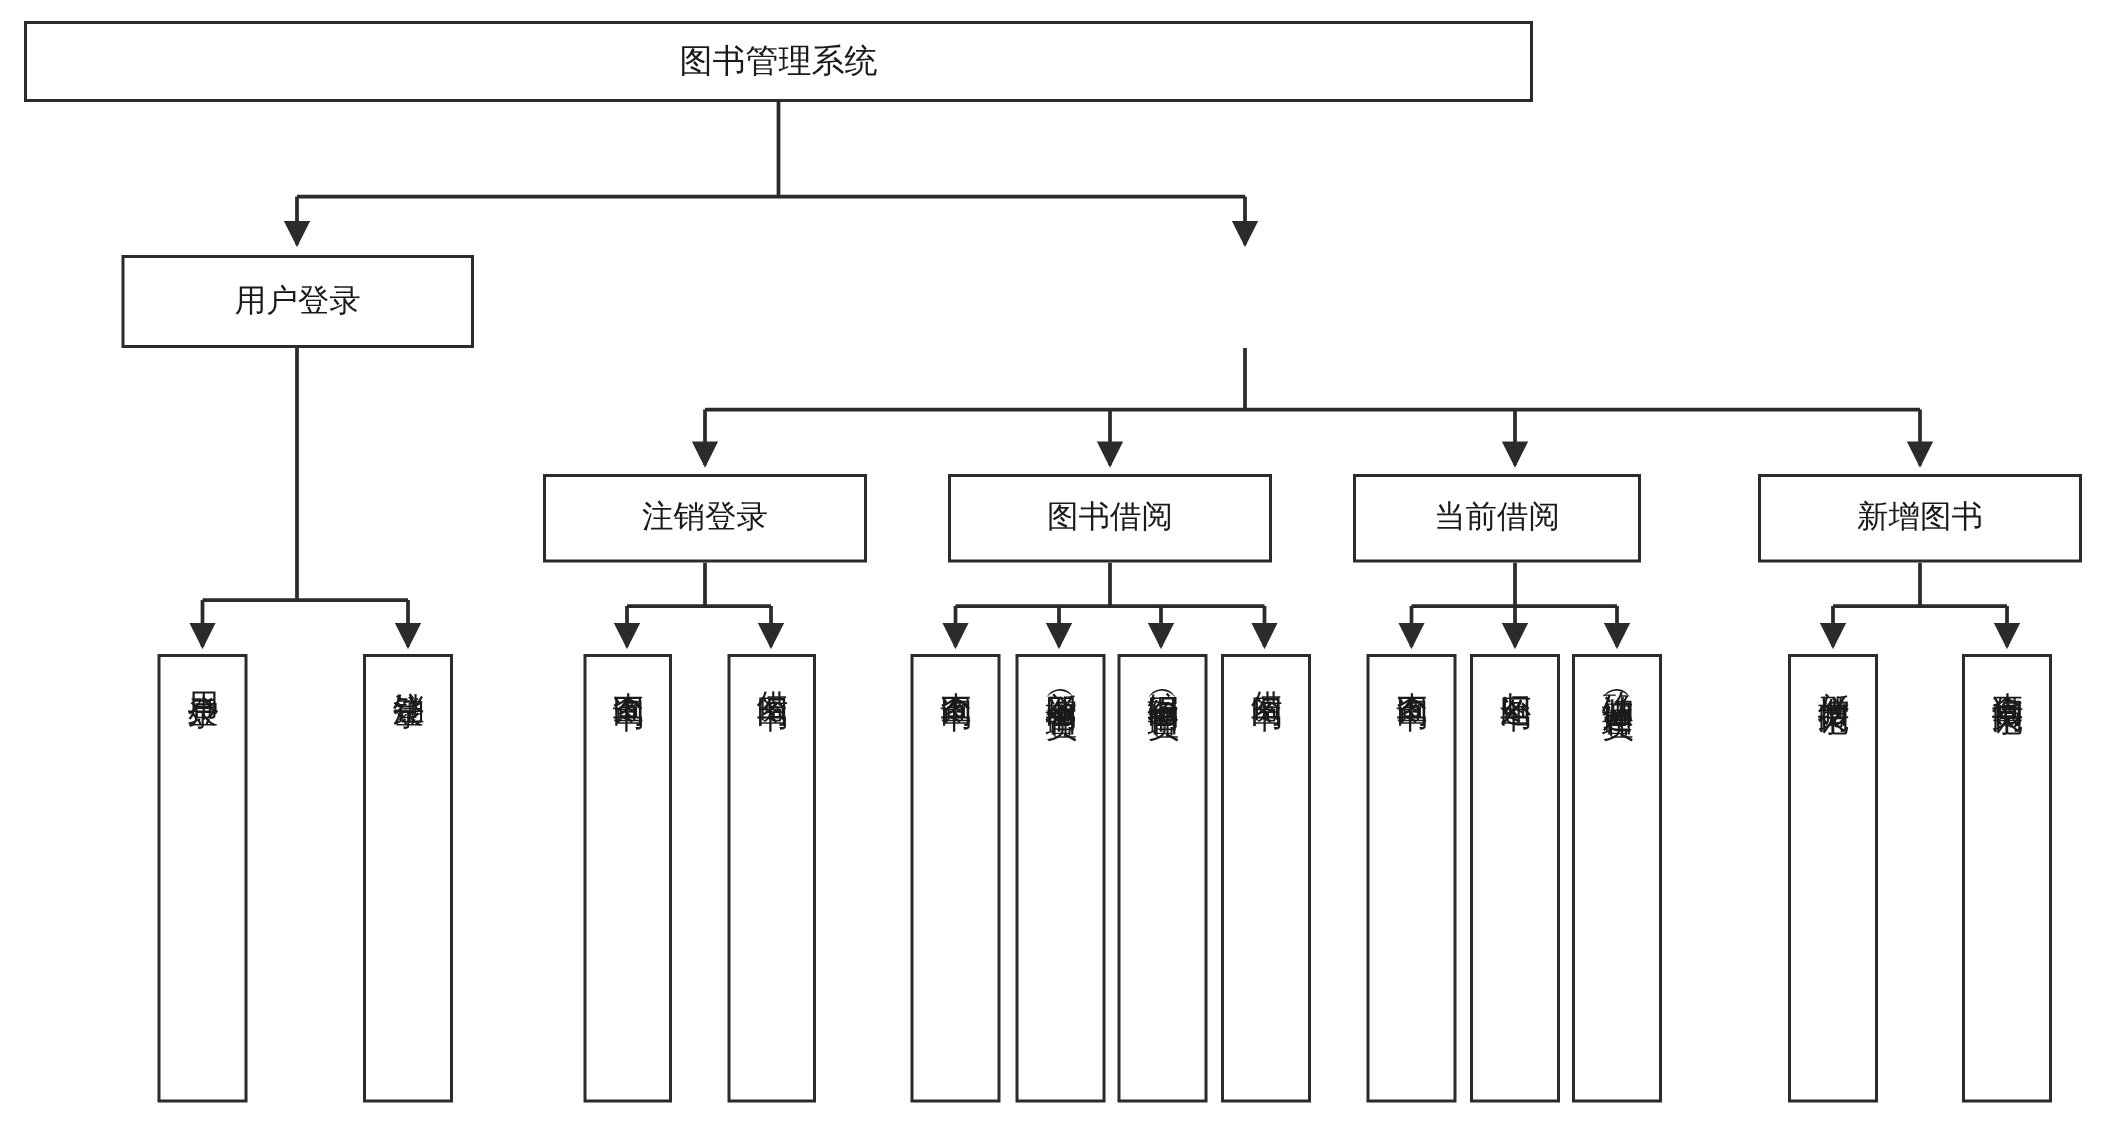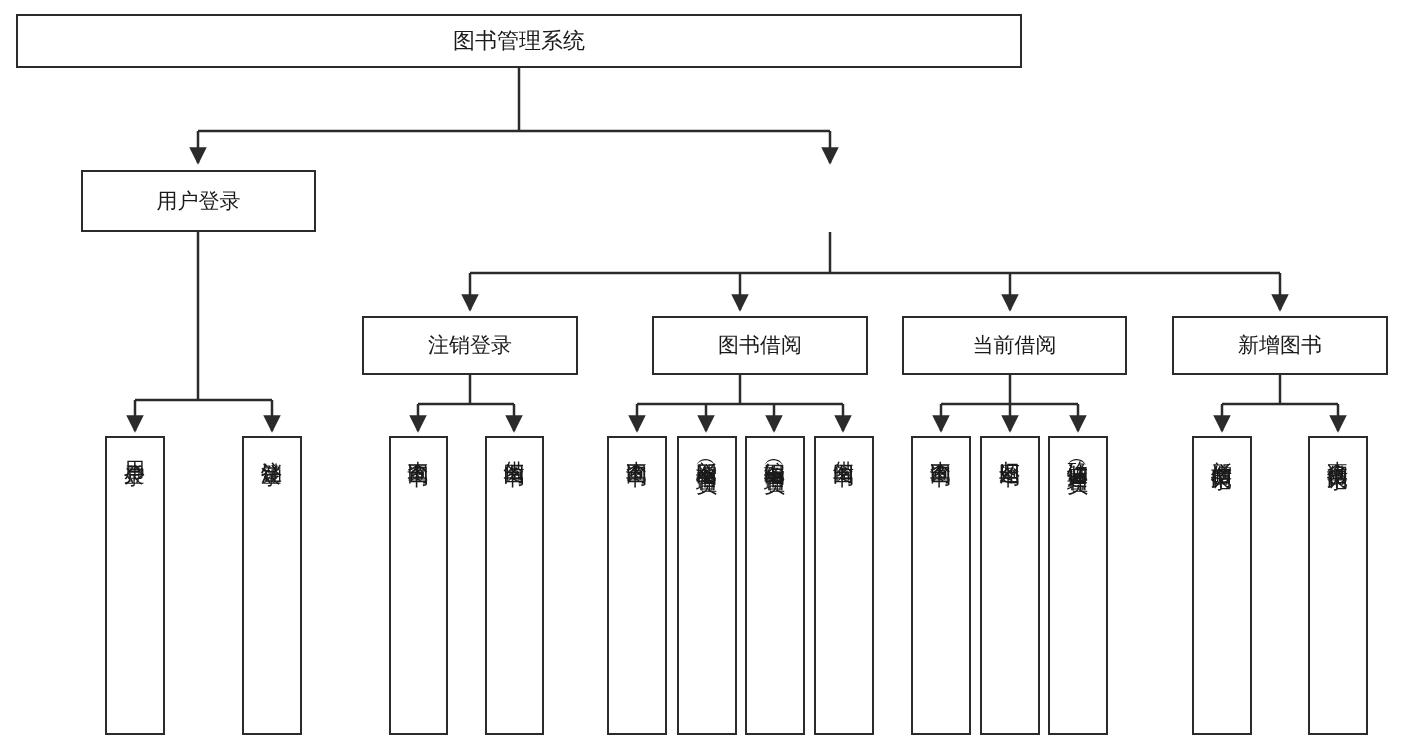--- a/index.html
+++ b/index.html
@@ -133,25 +133,25 @@
 
   <div class="node horiz" style="left:81px; top:170px; width:235px; height:62px;">
     <span class="label">用户登录</span>
   </div>
 
 
   <div class="node horiz" style="left:362px; top:316px; width:216px; height:59px;">
     <span class="label">注销登录</span>
   </div>
 
-  <div class="node horiz" style="left:632px; top:316px; width:216px; height:59px;margin-left:20px;">
+  <div class="node horiz" style="left:632px; top:316px; width:216px; height:59px;">
     <span class="label">图书借阅</span>
   </div>
 
-  <div class="node horiz" style="left:902px; top:316px; width:225px; height:59px;">
+  <div class="node horiz" style="left:902px; top:316px; width:192px; height:59px;">
     <span class="label">当前借阅</span>
   </div>
 
   <div class="node horiz" style="left:1172px; top:316px; width:216px; height:59px;">
     <span class="label">新增图书</span>
   </div>
 
   <div class="node leaf" style="left:105px; top:436px; width:60px; height:299px;">
     <span class="label">用户登录</span>
   </div>

